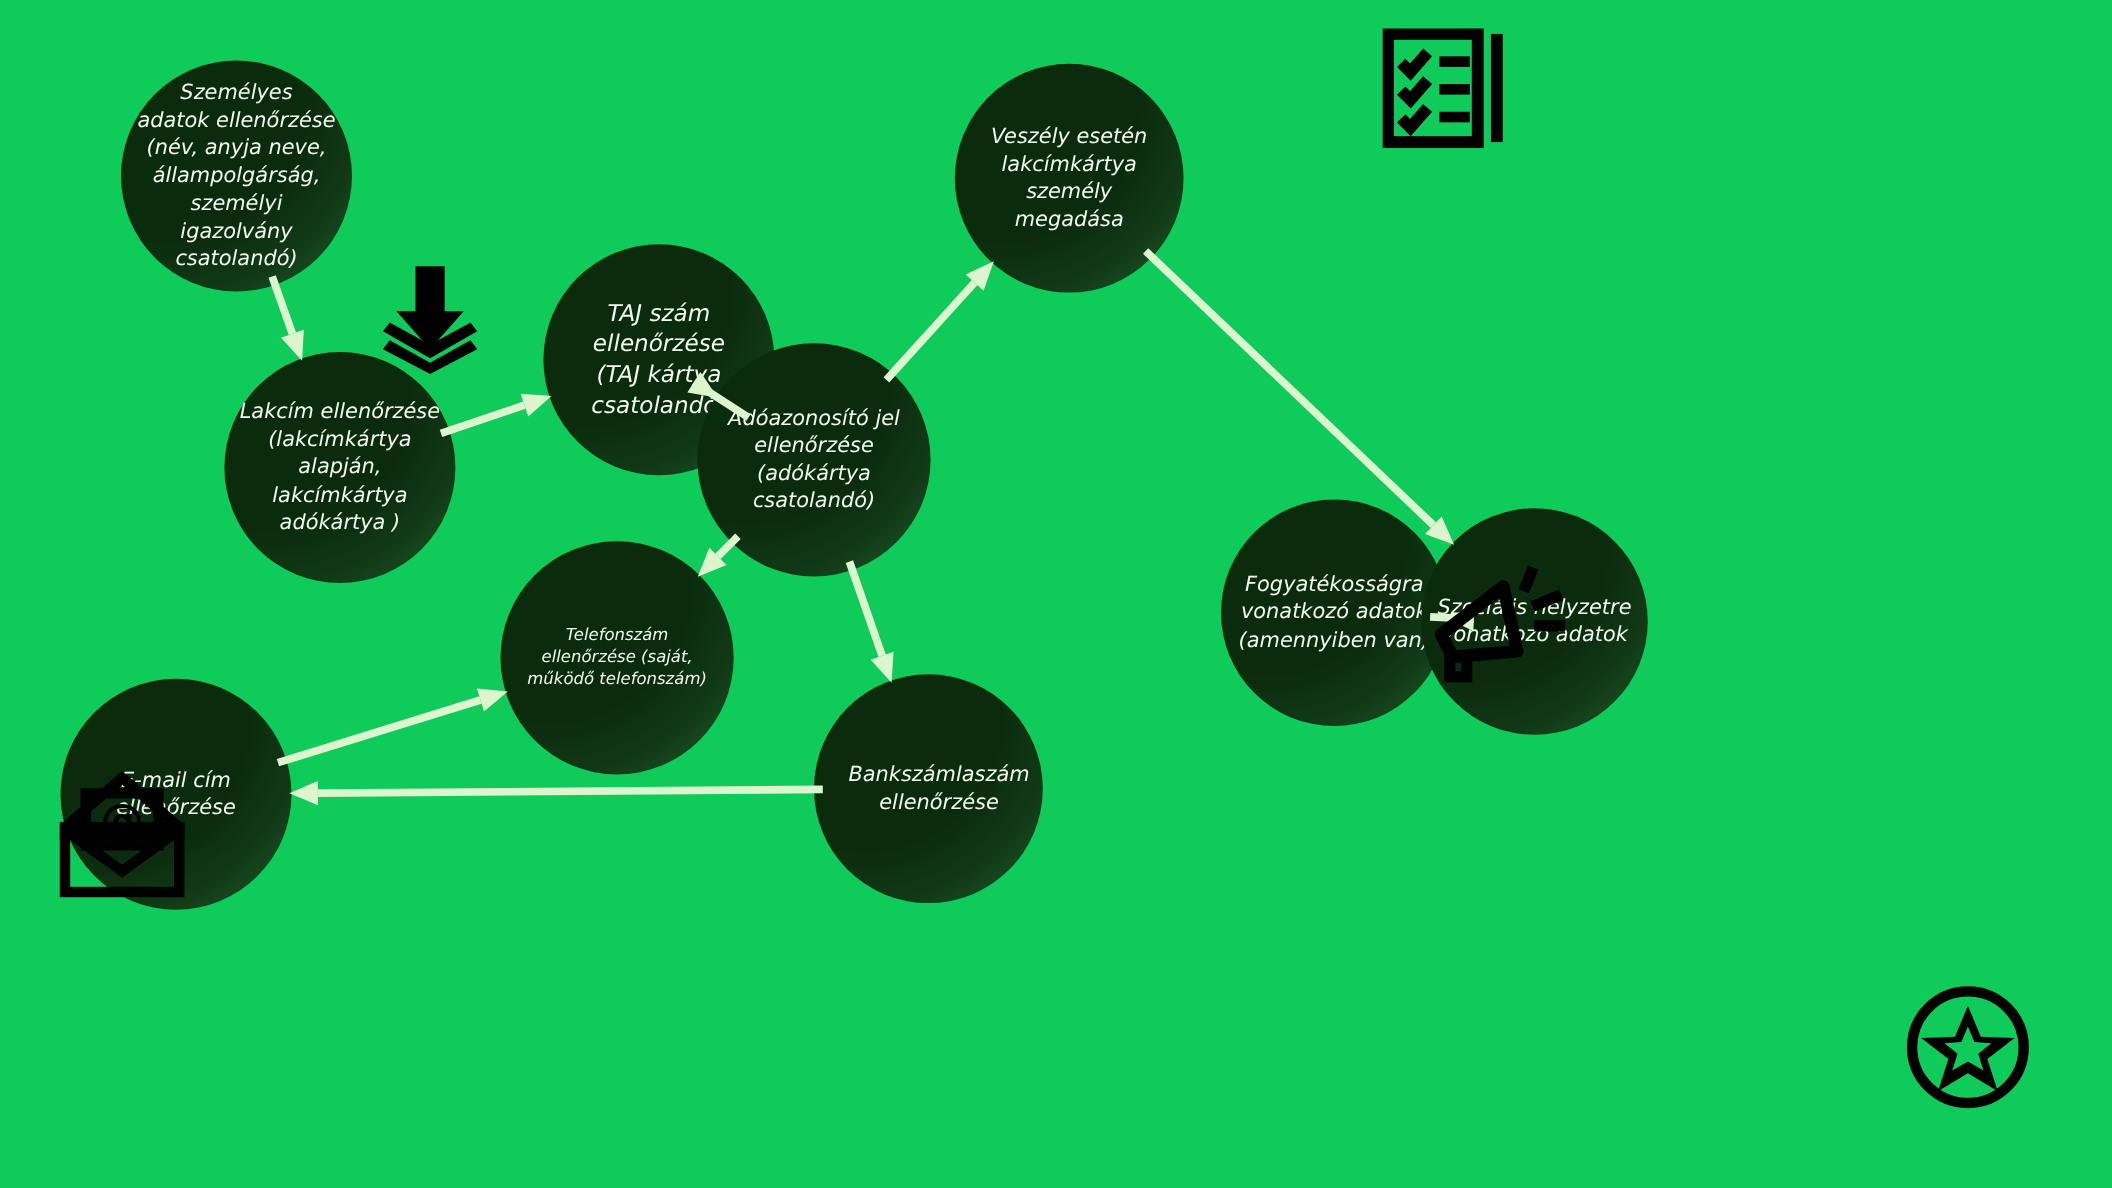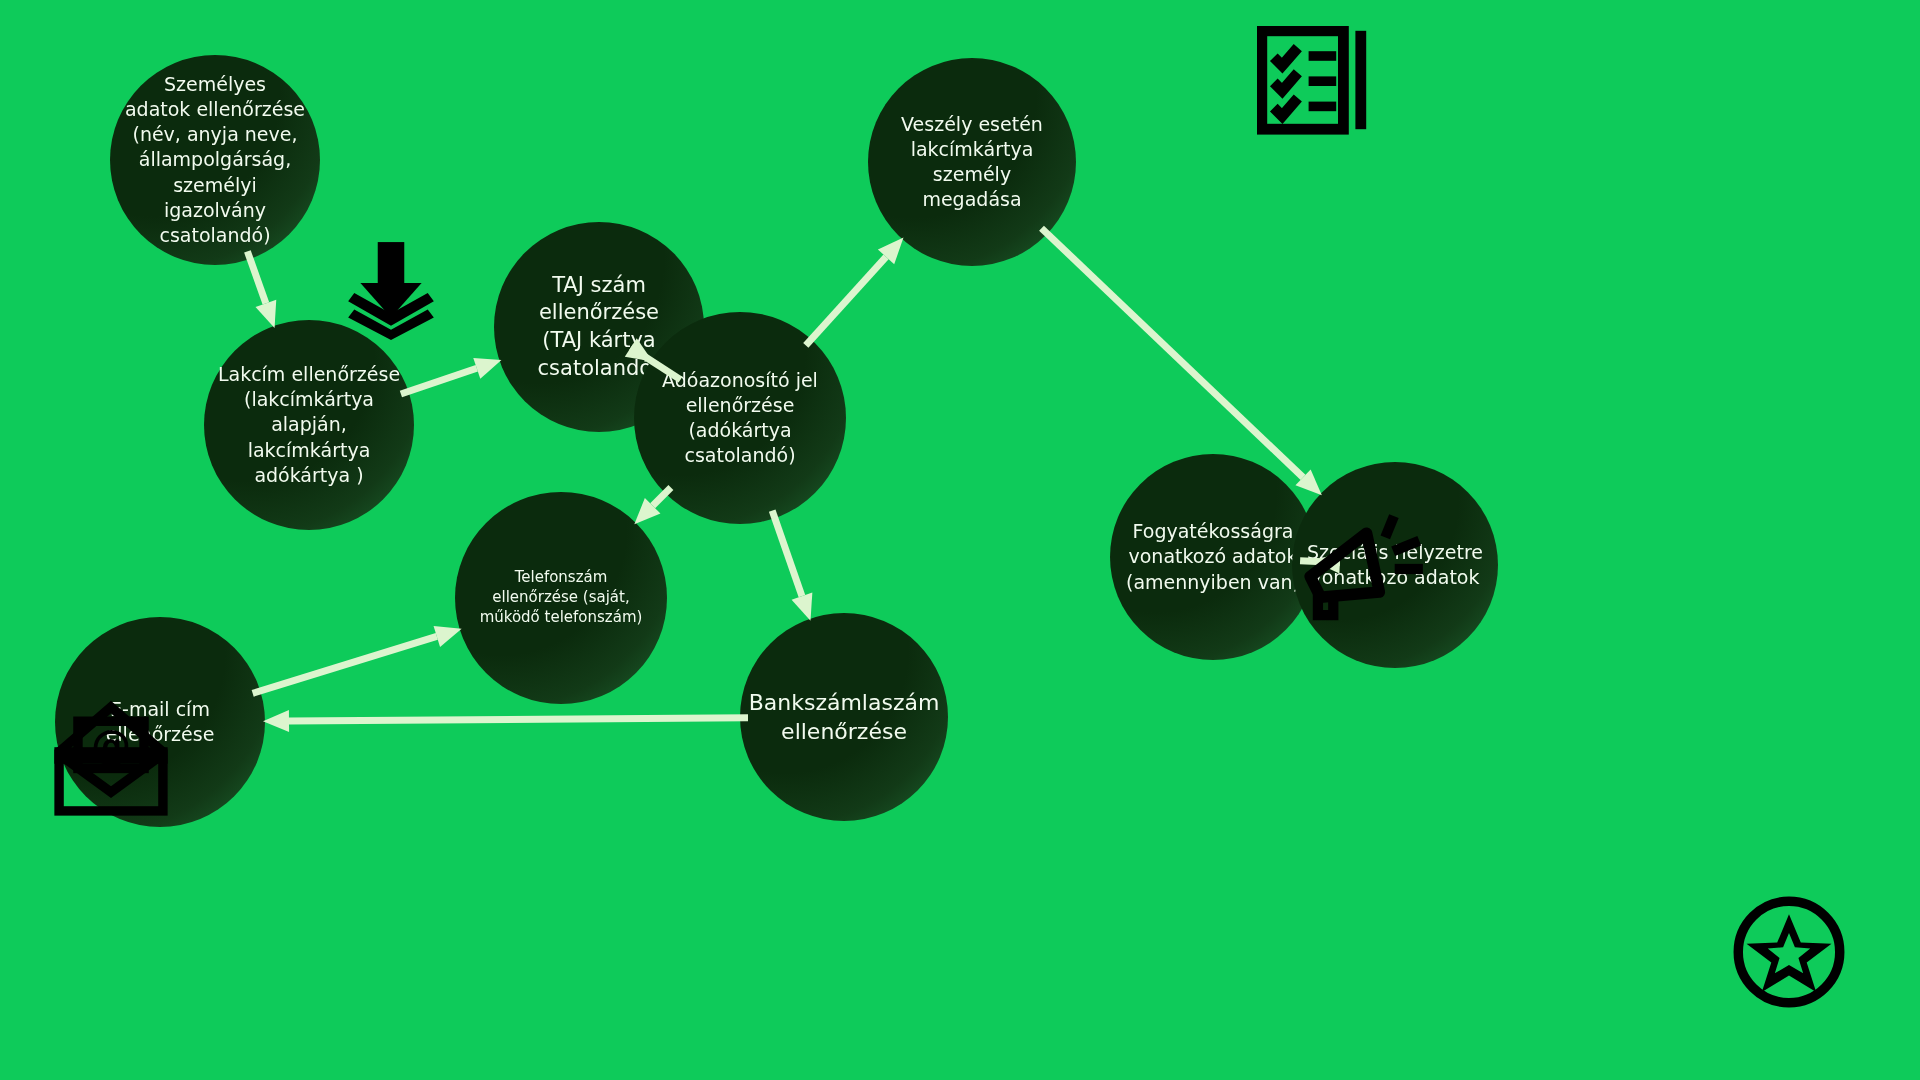--- a/index.html
+++ b/index.html
@@ -34,20 +34,21 @@
     border-radius: 50%;
     display: flex;
     align-items: center;
     justify-content: center;
     text-align: center;
     color: #F2FBEF;
     line-height: 1.32;
     box-sizing: border-box;
     background: radial-gradient(circle at 22% 18%, #0B2B0D 0%, #0B2B0D 52%, #123a17 74%, #1d6430 100%);
     z-index: 1;
+    font-style: italic;
   }
   .node .label {
     padding: 0 12px;
     white-space: pre-line;
   }
   .icon {
     position: absolute;
     z-index: 5;
   }
 </style>
@@ -127,21 +128,21 @@
       <div class="node" style="left: 868px; top: 58px; width: 208px; height: 208px; font-size: 19px;">
         <span class="label">Veszély esetén
 lakcímkártya személy
 megadása</span>
       </div>
       <div class="node" style="left: 455px; top: 492px; width: 212px; height: 212px; font-size: 15px;">
         <span class="label">Telefonszám
 ellenőrzése (saját,
 működő telefonszám)</span>
       </div>
-      <div class="node" style="left: 740px; top: 613px; width: 208px; height: 208px; font-size: 22px;">
+      <div class="node" style="left: 740px; top: 613px; width: 208px; height: 208px; font-size: 19px; justify-content: flex-end;">
         <span class="label">Bankszámlaszám
 ellenőrzése</span>
       </div>
       <div class="node" style="left: 55px; top: 617px; width: 210px; height: 210px; font-size: 19px;">
         <span class="label">E-mail cím
 ellenőrzése</span>
       </div>
       <div class="node" style="left: 1110px; top: 454px; width: 206px; height: 206px; font-size: 19px;">
         <span class="label">Fogyatékosságra
 vonatkozó adatok

